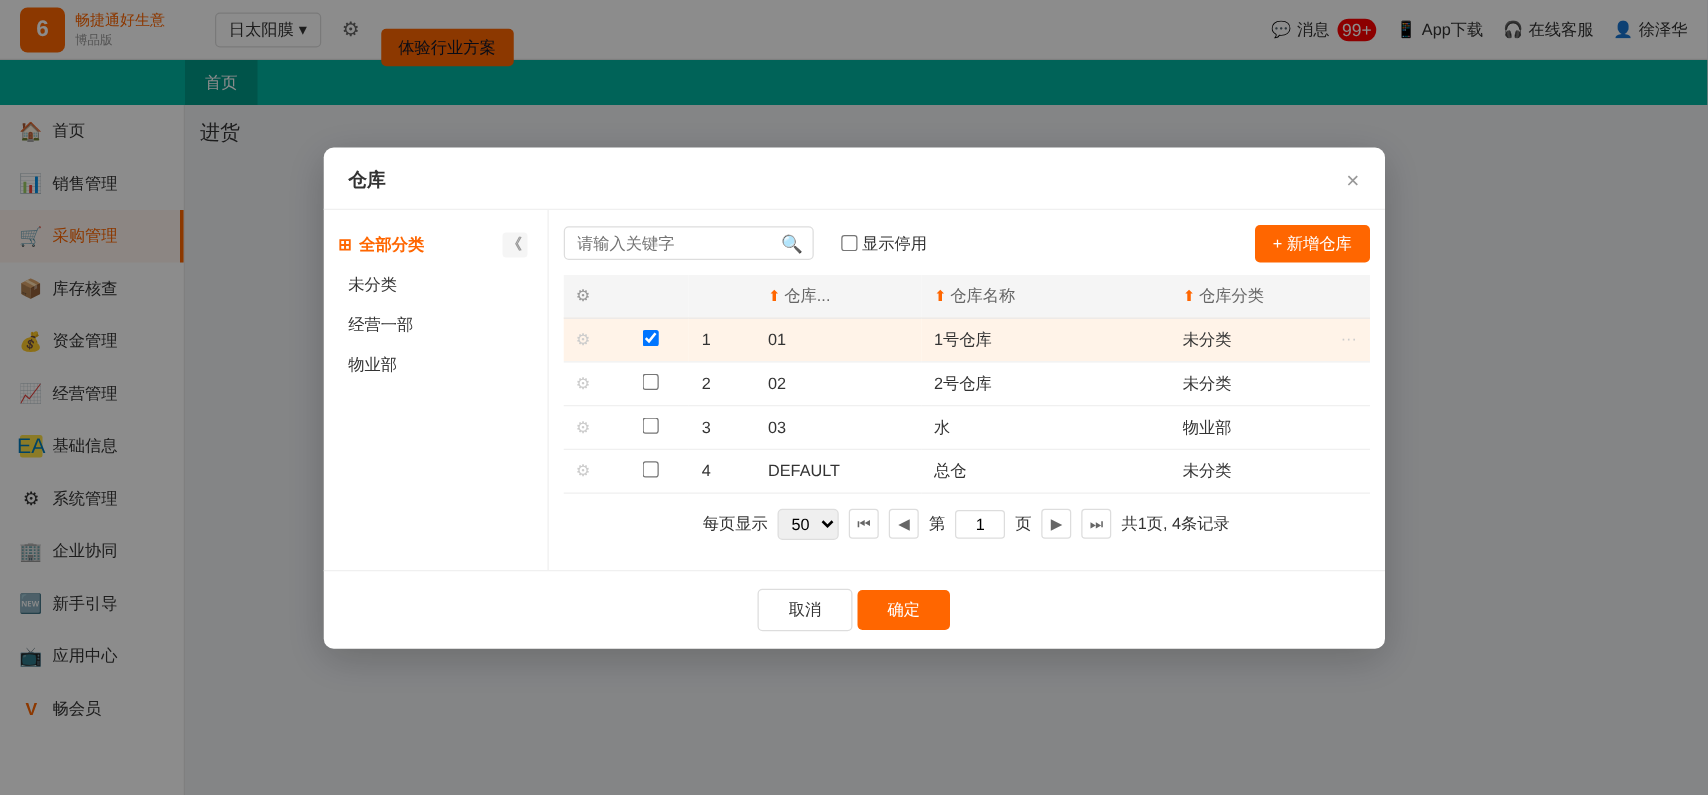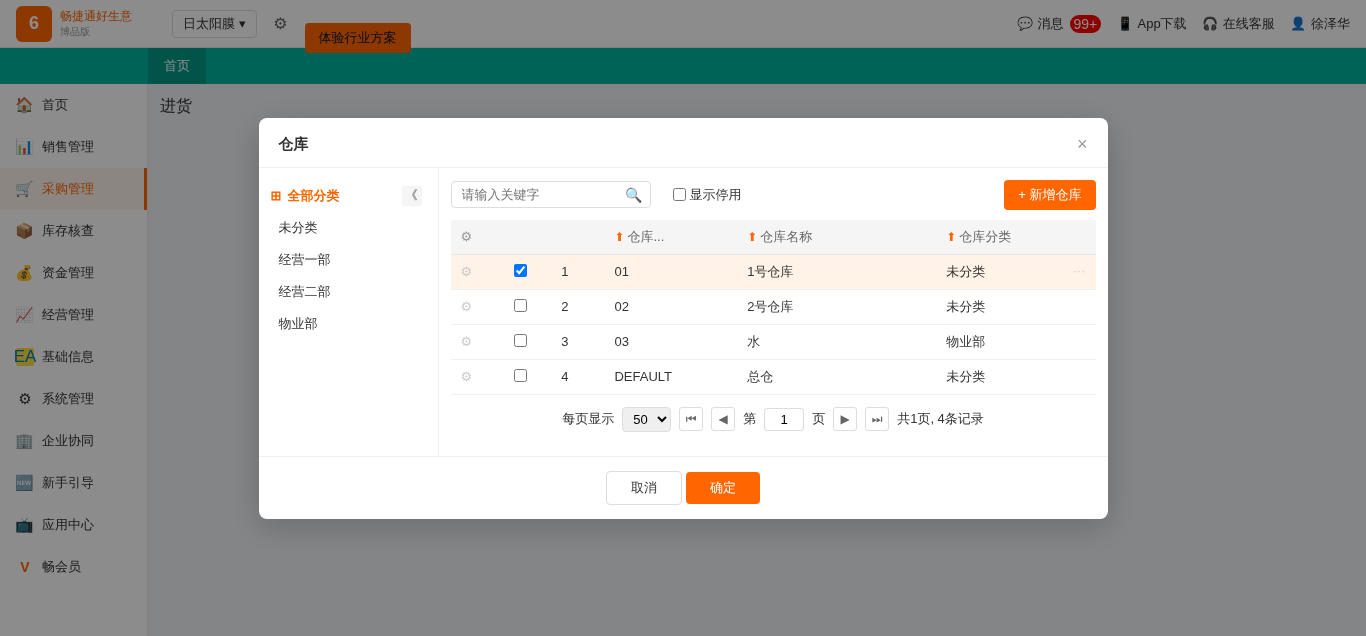--- a/index.html
+++ b/index.html
@@ -333,21 +333,20 @@
     <div class="modal-body">
 
       <div class="tree-panel">
         <div class="tree-header">
           <span style="color:#f60;">⊞</span>
           <span>全部分类</span>
           <div class="tree-collapse-btn">《</div>
         </div>
         <div class="tree-item">未分类</div>
         <div class="tree-item">经营一部</div>
-        <div class="tree-item">经营二部</div>
         <div class="tree-item">物业部</div>
       </div>
 
       <div class="table-panel">
 
         <div class="table-toolbar">
           <div class="search-input-wrap">
             <input class="search-input" type="text" placeholder="请输入关键字" style="">
             <span class="search-icon-btn">🔍</span>
           </div>

